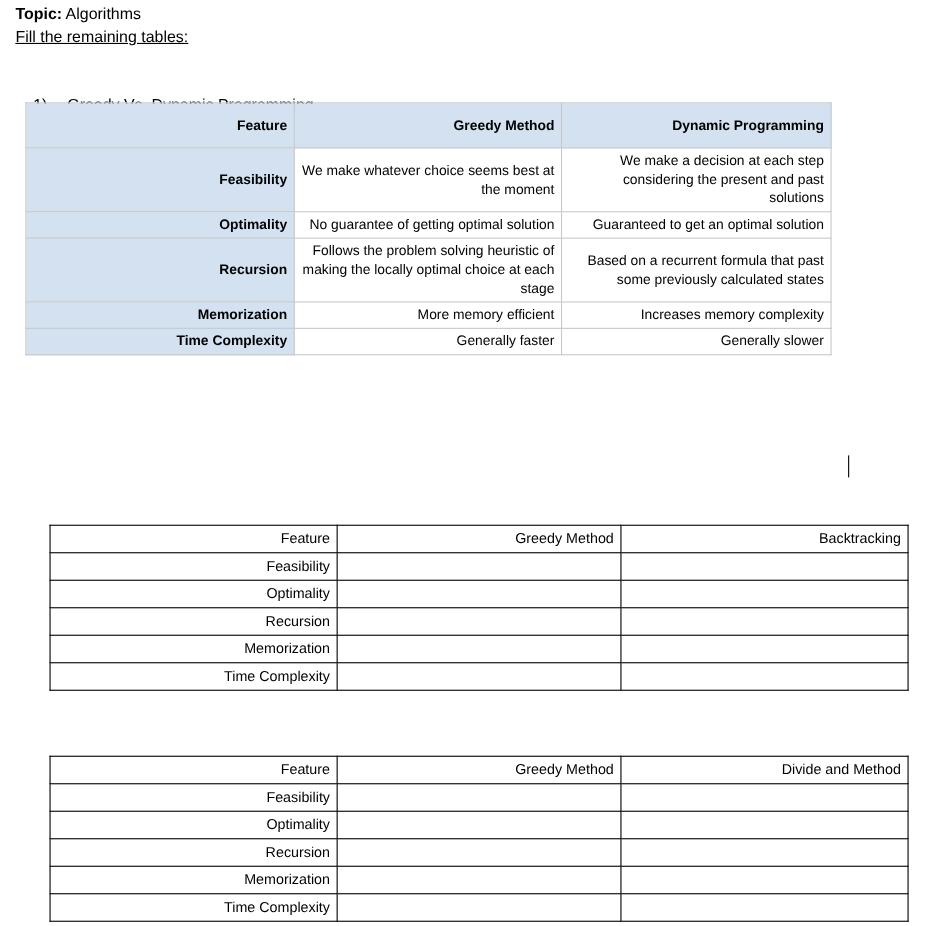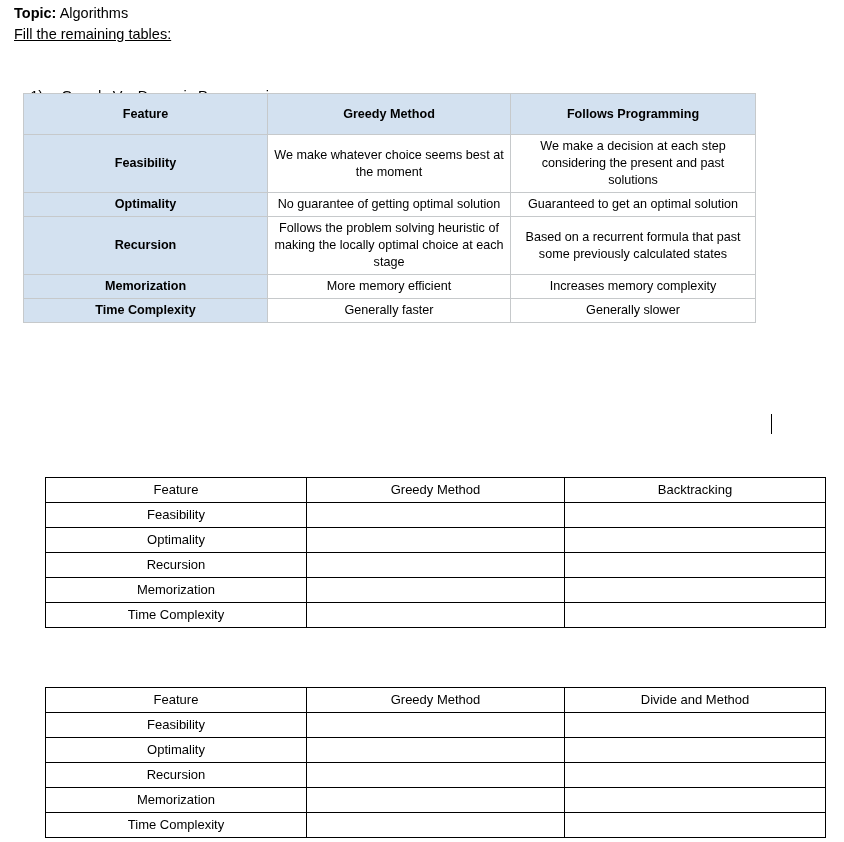--- a/index.html
+++ b/index.html
@@ -53,21 +53,21 @@
 
   
   table.cmp {
     position: absolute;
     border-collapse: collapse;
     table-layout: fixed;
     font-size: 13px;
   }
   table.cmp td {
     vertical-align: middle;
-    text-align: center;
+    text-align: right;
     padding: 3px 6px;
   }
 
   
   #table-1 {
     left: 23px;
     top: 93px;
     width: 732px;
     font-size: 12.6px;
   }
@@ -133,21 +133,21 @@
   <table class="cmp" id="table-1">
     <colgroup>
       <col class="col-feature">
         <col class="col-b">
         <col class="col-c">
     </colgroup>
     <tbody>
       <tr class="hdr">
         <td class="shaded">Feature</td>
         <td class="shaded">Greedy Method</td>
-        <td class="shaded">Follows Programming</td>
+        <td class="shaded">Dynamic Programming</td>
       </tr>
       <tr>
         <td class="shaded">Feasibility</td>
         <td class="body-cell">We make whatever choice seems best at the moment</td>
         <td class="body-cell">We make a decision at each step considering the present and past solutions</td>
       </tr>
       <tr>
         <td class="shaded">Optimality</td>
         <td class="body-cell">No guarantee of getting optimal solution</td>
         <td class="body-cell">Guaranteed to get an optimal solution</td>

